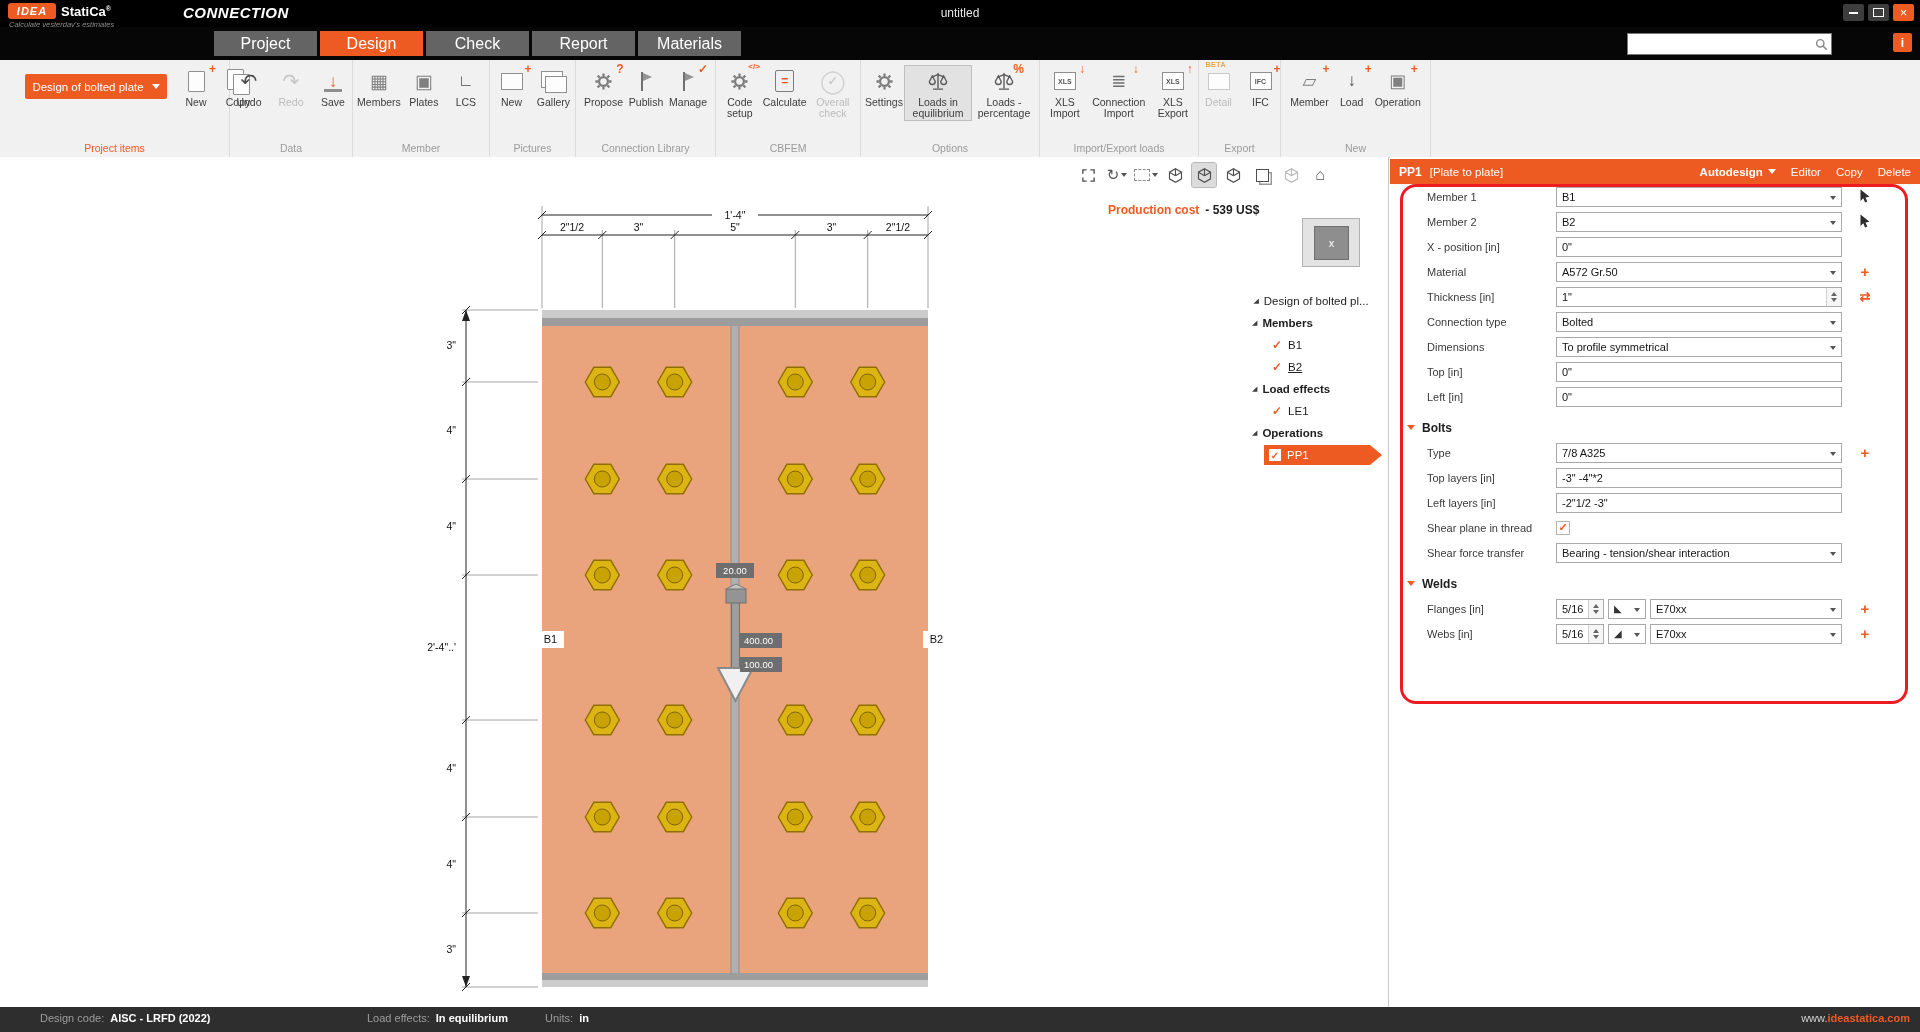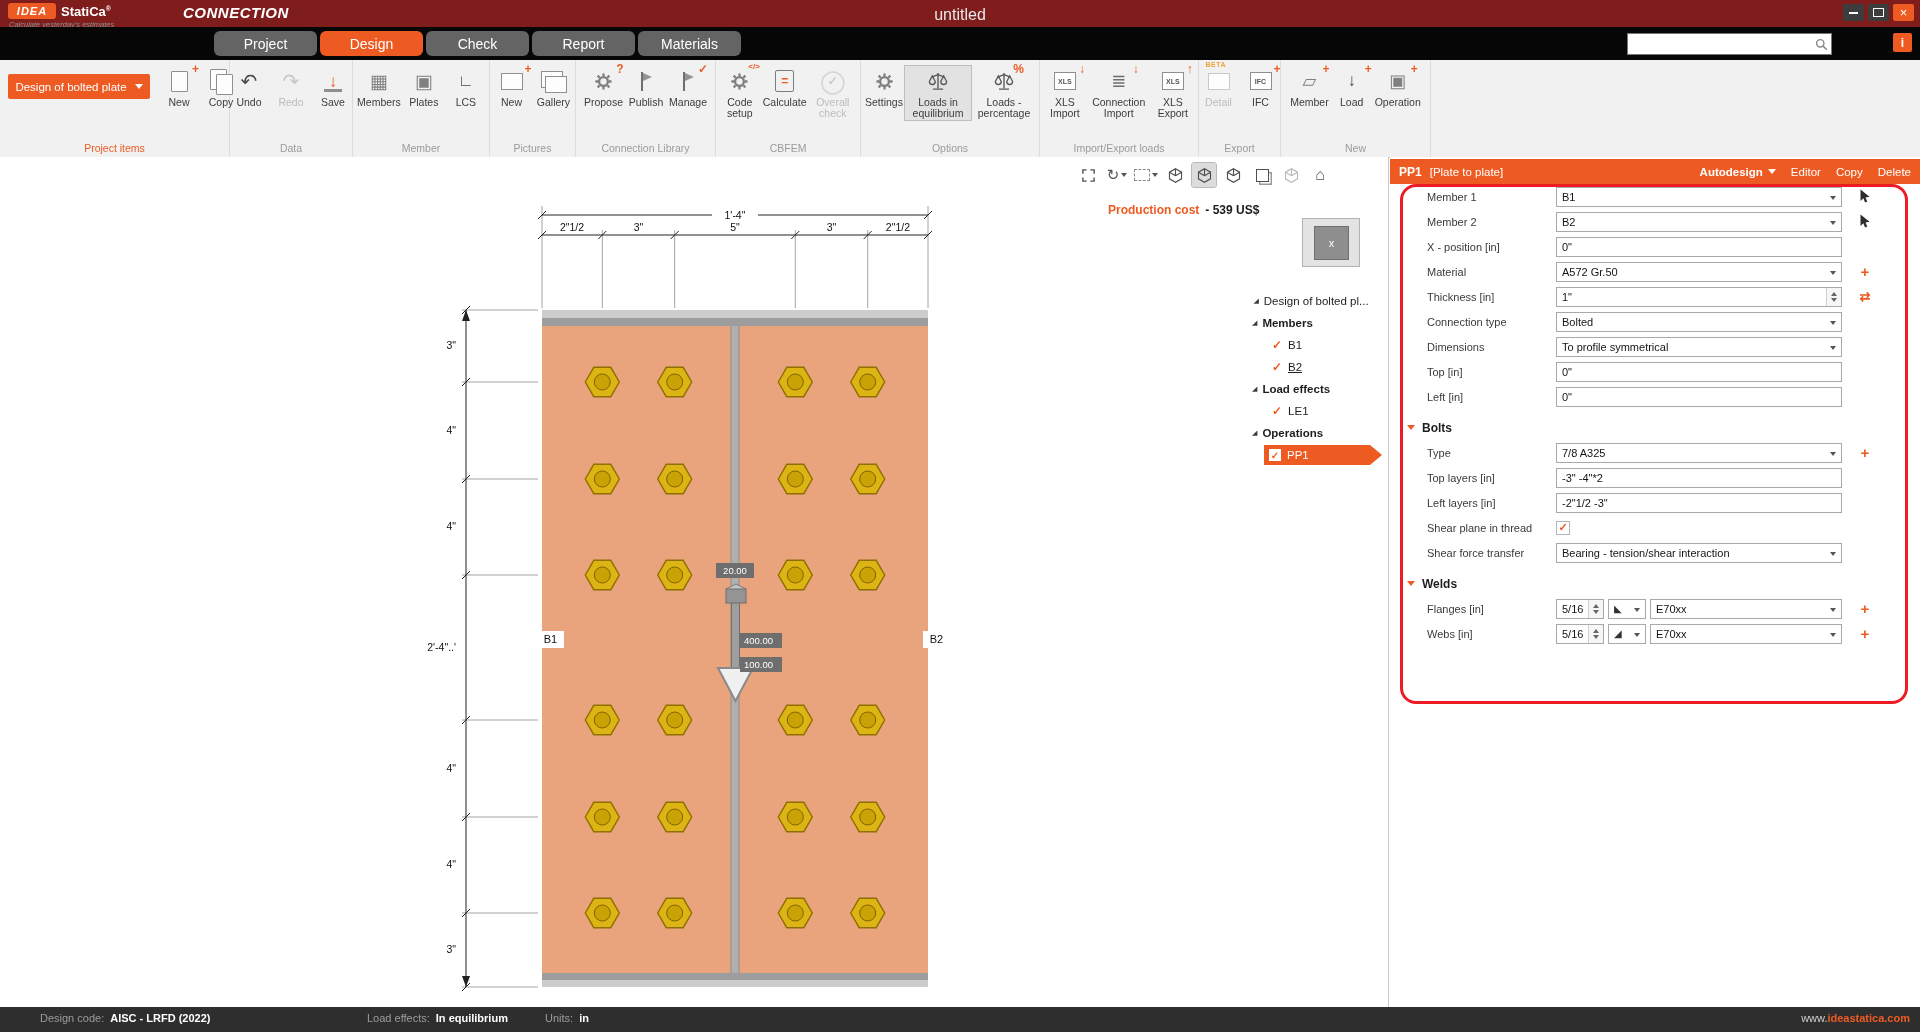--- a/index.html
+++ b/index.html
@@ -1,56 +1,56 @@
 <!DOCTYPE html>
 <html><head>
 <meta charset="utf-8">
 <style>
   html,body{margin:0;padding:0;background:#888;}
   #app{position:relative;width:1920px;height:1032px;background:#fff;overflow:hidden;
        font-family:"Liberation Sans",sans-serif;-webkit-font-smoothing:antialiased;}
   b{font-weight:bold;}
   
-  .titlebar{position:absolute;left:0;top:0;width:1920px;height:27px;background:#7f1d1d;}
+  .titlebar{position:absolute;left:0;top:0;width:1920px;height:27px;background:#000000;}
   .logo-box{position:absolute;left:8px;top:3px;width:48px;height:16px;background:#ee5b22;border-radius:3px;
             color:#fff;font-style:italic;font-weight:bold;font-size:11px;letter-spacing:1px;
             display:flex;align-items:center;justify-content:center;}
   .logo-text{position:absolute;left:61px;top:4px;color:#fff;font-size:13px;font-weight:bold;}
   .logo-text sup{font-size:7px;}
   .tagline{position:absolute;left:9px;top:20px;color:#8f8f8f;font-size:7.5px;font-style:italic;white-space:nowrap;}
   .appname{position:absolute;left:183px;top:4px;color:#fff;font-size:15px;font-weight:bold;font-style:italic;letter-spacing:.5px;}
-  .doc-title{position:absolute;left:0;right:0;top:6px;text-align:center;color:#e8e8e8;font-size:16px;}
+  .doc-title{position:absolute;left:0;right:0;top:6px;text-align:center;color:#e8e8e8;font-size:12px;}
   .winbtns{position:absolute;right:6px;top:4px;display:flex;gap:4px;}
   .wbtn{width:21px;height:17px;background:#3d3d3d;border-radius:2px;display:flex;align-items:center;justify-content:center;color:#fff;}
   .wbtn.close{background:#ee5b22;font-size:13px;}
   .w-min{width:9px;height:2px;background:#fff;}
   .w-max{width:9px;height:7px;border:1.5px solid #fff;}
   
   .menubar{position:absolute;left:0;top:27px;width:1920px;height:33px;background:#060606;}
   .tabs{position:absolute;left:214px;top:4px;display:flex;gap:3px;}
-  .tab{width:103px;height:25px;background:#646464;color:#fff;font-size:14px;display:flex;align-items:center;justify-content:center;cursor:default;border-radius:6px;}
+  .tab{width:103px;height:25px;background:#646464;color:#fff;font-size:16px;display:flex;align-items:center;justify-content:center;cursor:default;}
   .tab.active{background:#ee5b22;}
   .searchbox{position:absolute;left:1627px;top:6px;width:203px;height:20px;background:#fff;border:1px solid #777;
              display:flex;align-items:center;}
   .searchbox input{flex:1;border:0;outline:0;height:16px;font-size:11px;padding:0 4px;font-family:"Liberation Sans",sans-serif;}
   .helpbtn{position:absolute;left:1893px;top:6px;width:19px;height:19px;background:#ee5b22;color:#fff;font-weight:bold;
            font-size:12px;display:flex;align-items:center;justify-content:center;border-radius:2px;}
   
   .ribbon{position:absolute;left:0;top:60px;width:1920px;height:97px;background:#f1f1f1;border-bottom:1px solid #cfcfcf;display:flex;}
   .rgroup{height:97px;border-right:1px solid #dcdcdc;box-sizing:border-box;display:flex;flex-direction:column;flex:none;}
   .ritems{flex:1;display:flex;align-items:flex-start;justify-content:center;padding-top:6px;}
   .ritems.left{justify-content:flex-start;}
   .rlabel{height:15px;text-align:center;font-size:10.5px;color:#9b9b9b;}
   .rlabel.accent{color:#ee5b22;}
   .ritem{display:flex;flex-direction:column;align-items:center;min-width:38px;padding:1px 2px;}
   .ritem.pressed{background:#e2e2e2;outline:1px solid #bfbfbf;}
   .ritem.disabled .rlb{color:#bcbcbc;}
   .ric{position:relative;width:28px;height:28px;display:flex;align-items:center;justify-content:center;}
   .rlb{font-size:10.5px;line-height:11px;color:#3c3c3c;text-align:center;max-width:62px;margin-top:2px;}
-  .rdrop{margin:8px 8px 0 8px;width:142px;height:25px;background:#ee5b22;border-radius:2px;color:#fff;font-size:11.5px;
+  .rdrop{margin:8px 8px 0 25px;width:142px;height:25px;background:#ee5b22;border-radius:2px;color:#fff;font-size:11.5px;
          display:flex;align-items:center;justify-content:center;gap:8px;flex:none;}
   .wdrp{width:0;height:0;border-left:4px solid transparent;border-right:4px solid transparent;border-top:5px solid #fff;}
   .gly{line-height:1;font-size:20px;}
   .bdg{position:absolute;right:-6px;top:-5px;color:#ee5b22;font-size:12px;font-style:normal;font-weight:bold;}
   .beta{position:absolute;top:-6px;left:1px;color:#f0a23c;font-size:7px;font-weight:bold;letter-spacing:.5px;}
   .shp-page{display:inline-block;width:15px;height:19px;background:#fdfdfd;border:1px solid #8f8f8f;border-radius:1px;}
   .shp-bar{position:absolute;bottom:3px;left:5px;width:18px;height:3px;background:#8f8f8f;}
   .shp-pic{display:inline-block;width:20px;height:15px;background:#fdfdfd;border:1px solid #8f8f8f;}
   .shp-xls{display:inline-block;width:20px;height:16px;border:1px solid #8f8f8f;background:#fff;font-size:7px;font-weight:bold;
            color:#555;display:flex;align-items:center;justify-content:center;}

